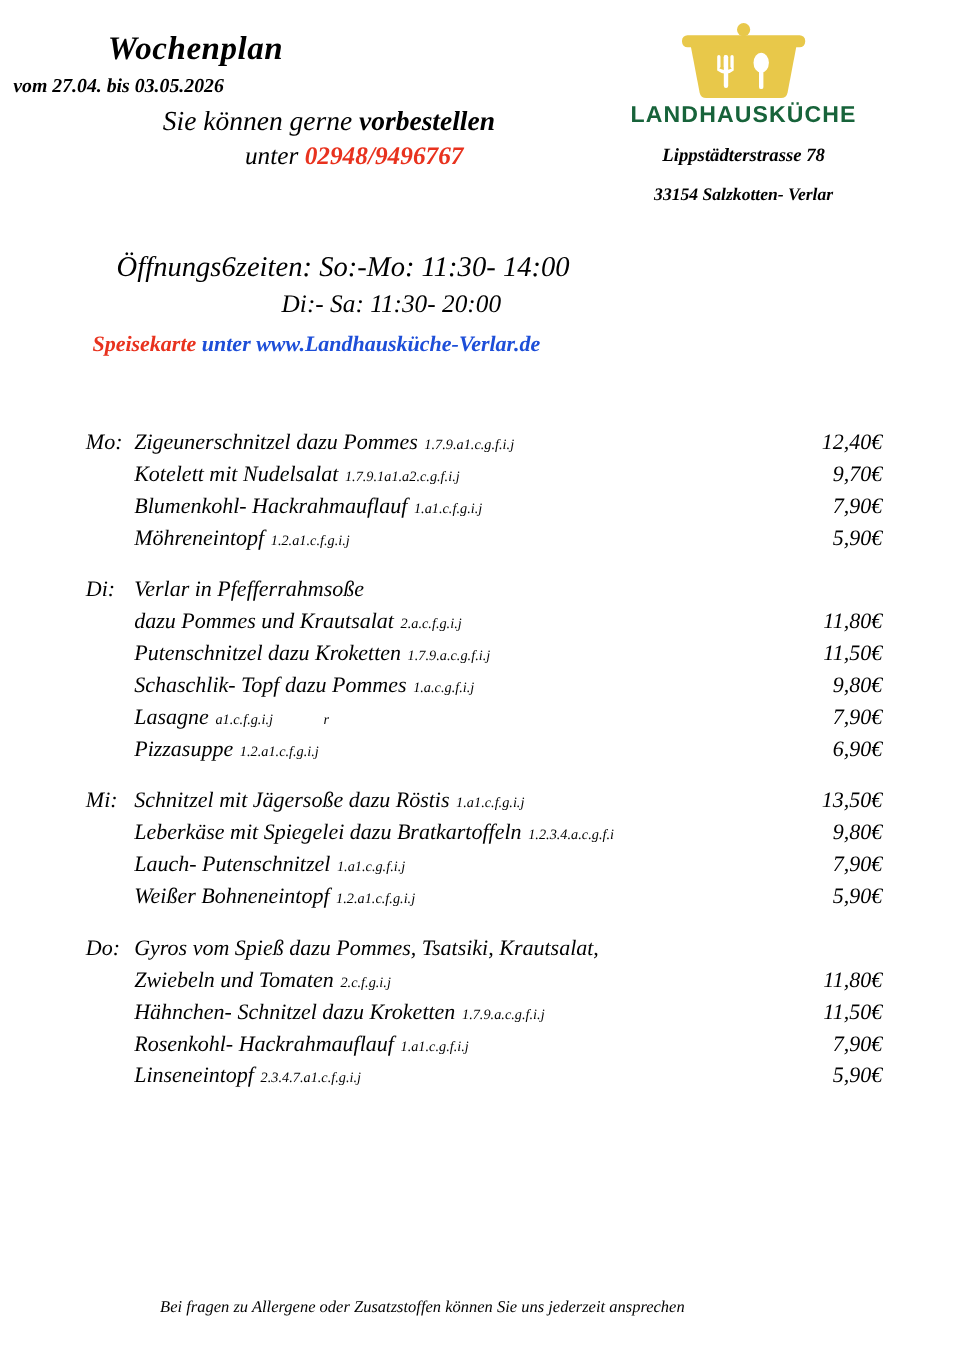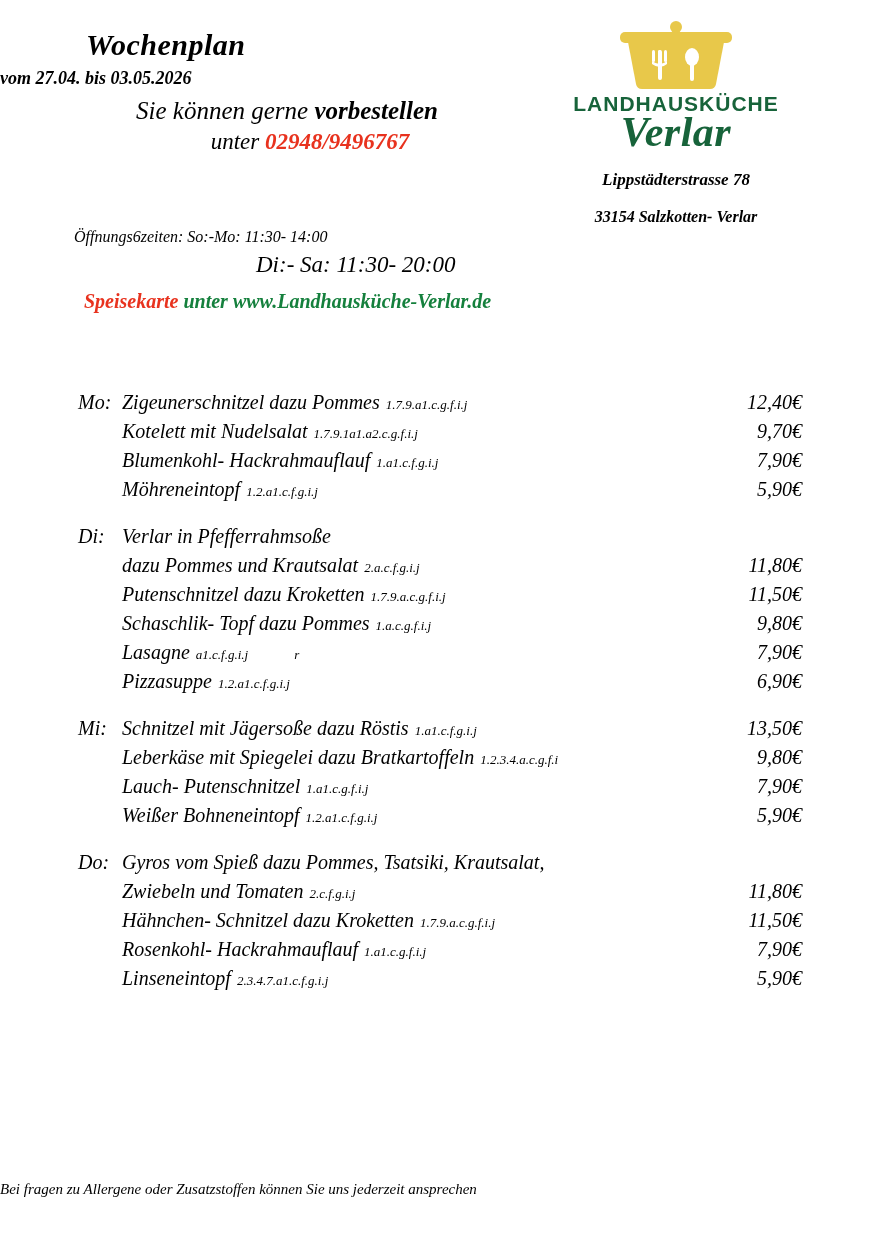--- a/index.html
+++ b/index.html
@@ -23,21 +23,21 @@
   }
 
   
   .header {
     position: relative;
     height: 240px;
   }
 
   .header-left {
     position: absolute;
-    left: 0;
+    left: 12px;
     top: 28px;
     width: 560px;
     text-align: center;
   }
 
   .title {
     font-size: 30px;
     font-weight: bold;
     font-style: italic;
     font-family: "Liberation Serif", serif;
@@ -120,44 +120,44 @@
   }
 
   
   .hours {
     position: absolute;
     top: 228px;
     left: 0;
     width: 874px;
   }
   .hours-row1 {
-    font-size: 16px;
+    font-size: 26px;
     font-style: italic;
     text-align: left;
-    padding-left: 74px;
+    padding-left: 106px;
   }
   .hours-row2 {
     font-size: 23px;
     font-style: italic;
     text-align: left;
     padding-left: 256px;
     margin-top: 6px;
   }
   .menu-link {
     margin-top: 12px;
     padding-left: 84px;
     font-size: 20px;
     font-style: italic;
     font-weight: bold;
   }
   .menu-link .speisekarte {
     color: #e8321e;
   }
   .menu-link .url {
-    color: #15803d;
+    color: #1d4ed8;
   }
 
   
   .menu {
     position: absolute;
     top: 388px;
     left: 0;
     width: 874px;
     padding: 0 72px 0 78px;
     box-sizing: border-box;
@@ -216,21 +216,21 @@
     text-align: right;
     min-width: 80px;
   }
 
   
   .footer {
     position: absolute;
     bottom: 42px;
     left: 0;
     width: 768px;
-    text-align: left;
+    text-align: center;
     font-size: 15px;
     font-style: italic;
   }
 </style>
 </head>
 <body>
 
 <div class="page">
 
   <div class="header">
@@ -264,21 +264,20 @@
             <path d="M46 43 Q54 49 61 43 L61 46 Q54 52 46 46 Z"></path>
           </g>
 
           <g fill="#ffffff">
             <ellipse cx="86" cy="39" rx="7" ry="9"></ellipse>
             <rect x="84" y="45" width="4" height="18" rx="2"></rect>
           </g>
         </svg>
       </span>
       <div class="logo-name1">LANDHAUSKÜCHE</div>
-      <div class="logo-name2">Verlar</div>
       <div class="addr">Lippstädterstrasse 78</div>
       <div class="addr2">33154 Salzkotten- Verlar</div>
     </div>
   </div>
 
   <div class="hours">
     <div class="hours-row1">Öffnungs6zeiten: So:-Mo: 11:30- 14:00</div>
     <div class="hours-row2">Di:- Sa: 11:30- 20:00</div>
     <div class="menu-link">
       <span class="speisekarte">Speisekarte</span><span class="url"> unter www.Landhausküche-Verlar.de</span>

